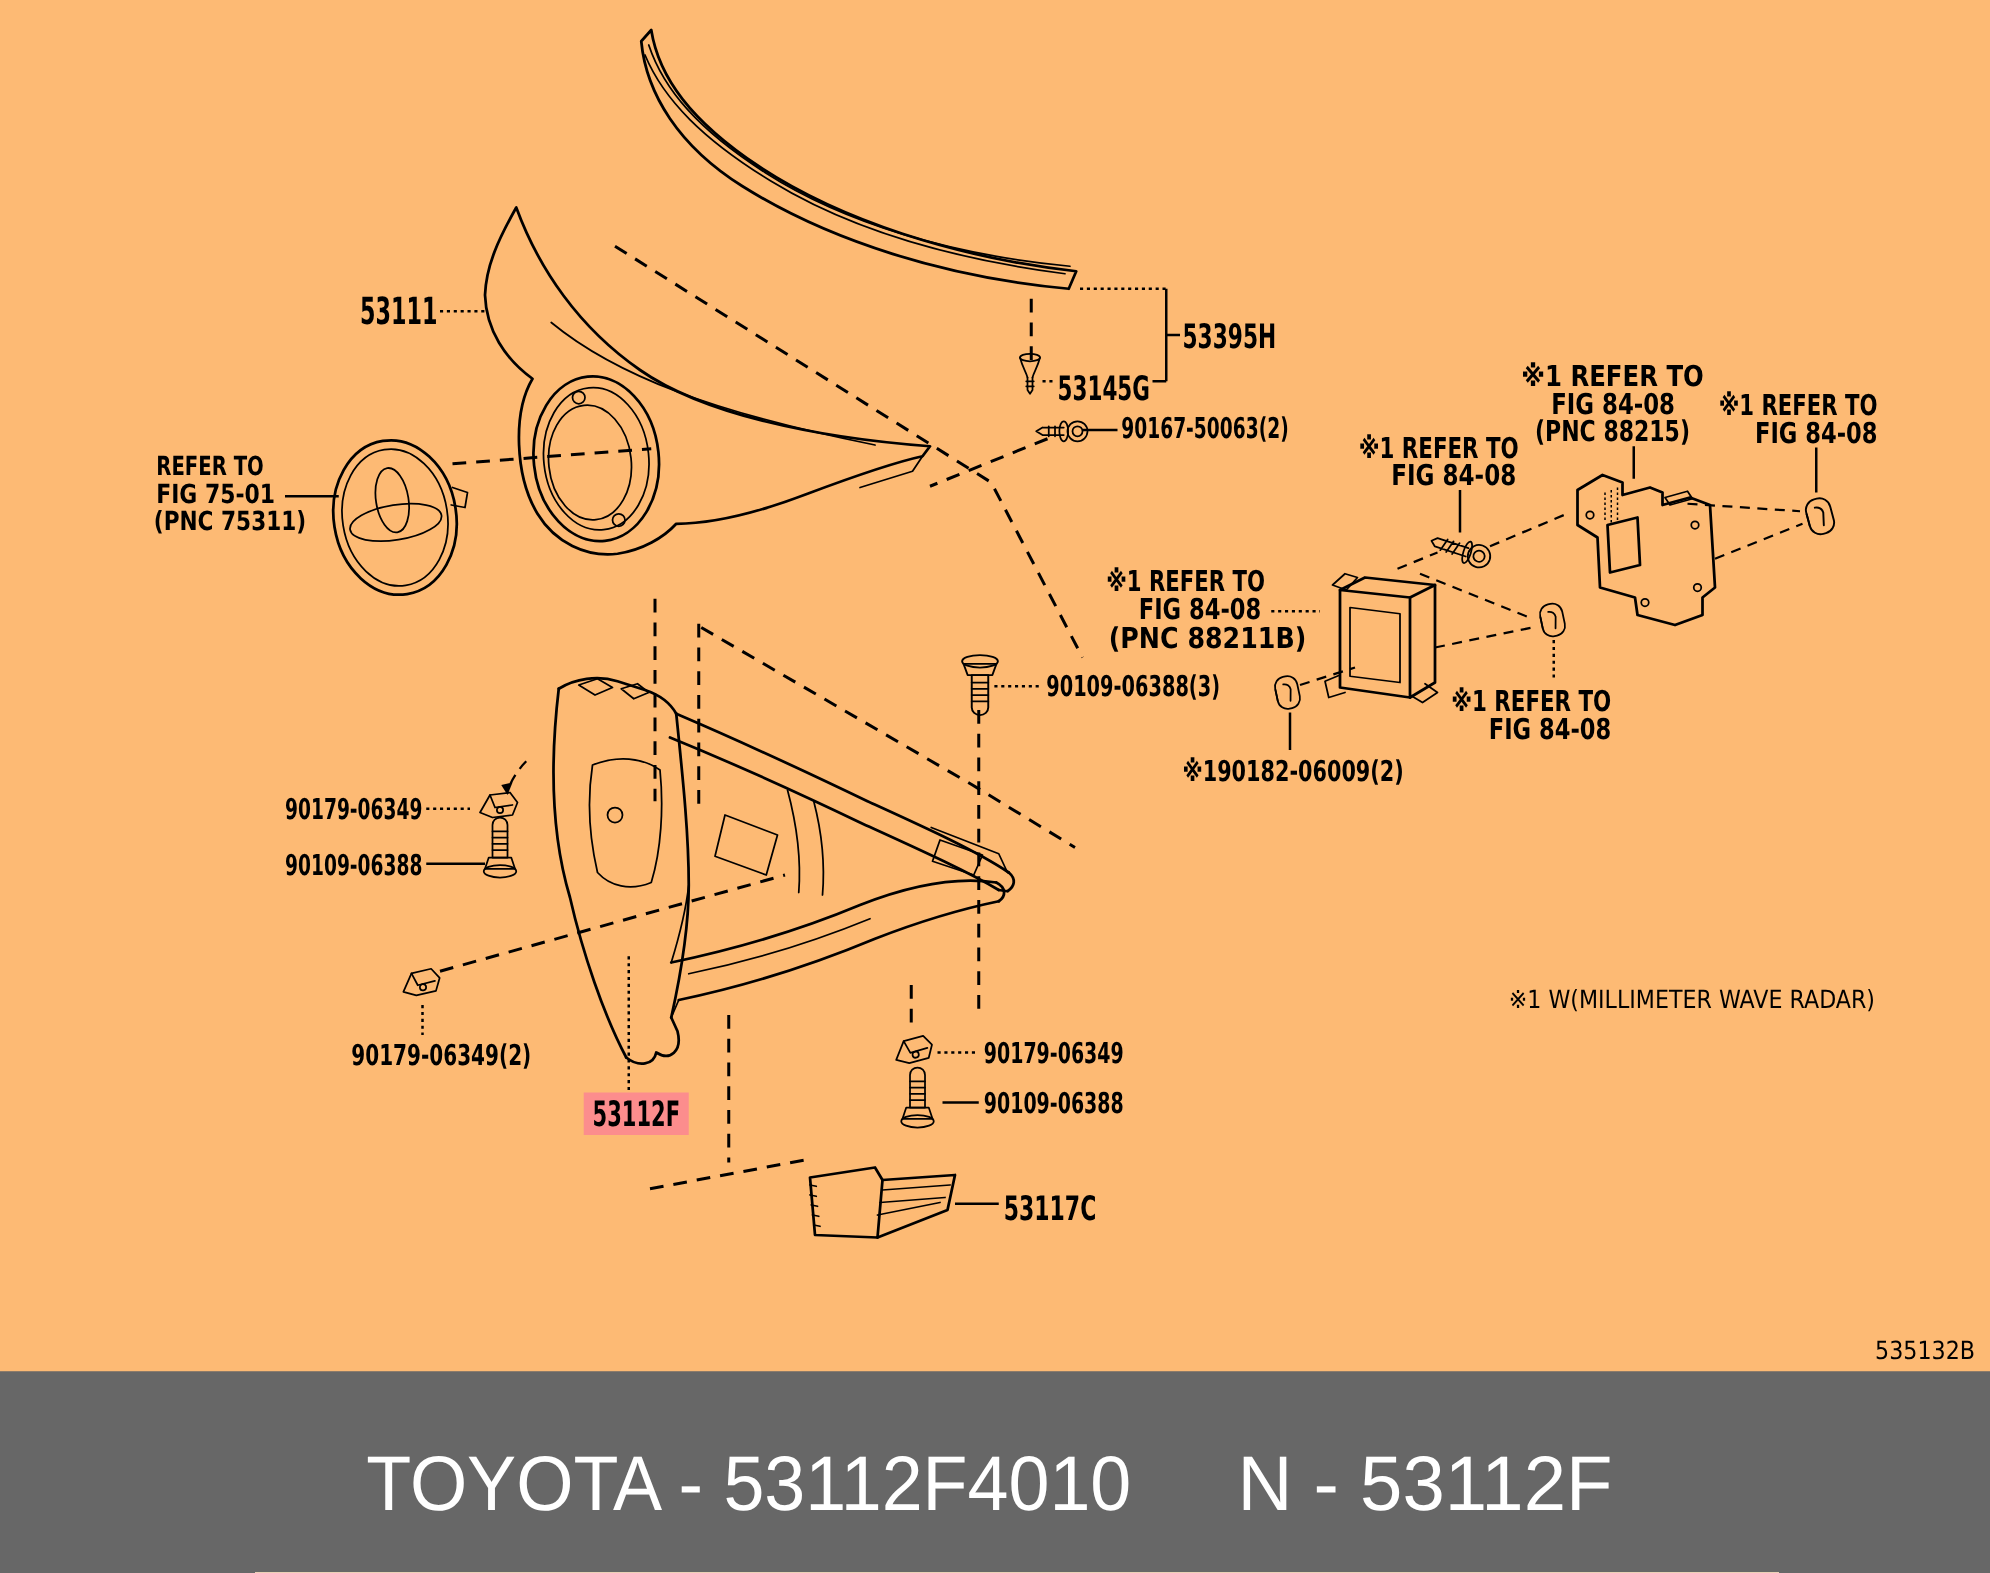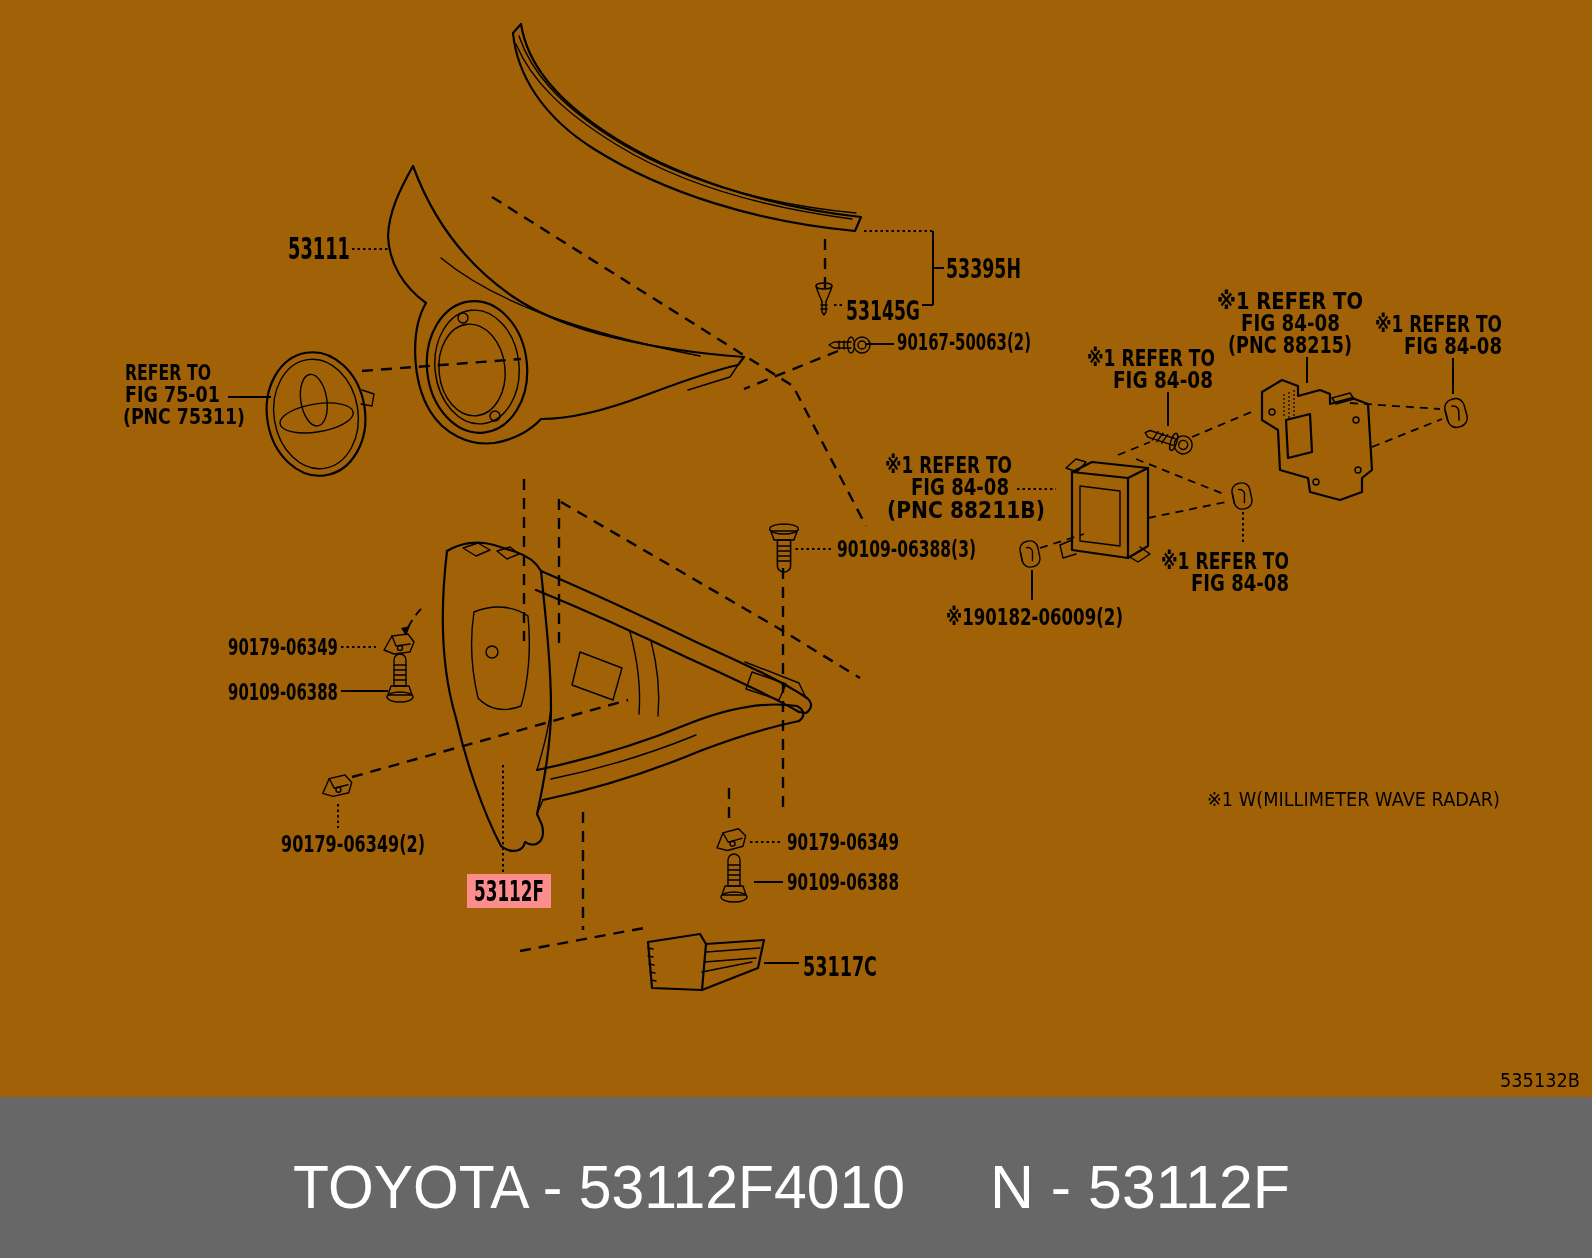--- a/index.html
+++ b/index.html
@@ -1,16 +1,16 @@
 <!DOCTYPE html>
 <html><head>
 <meta charset="utf-8">
 <style>
   html,body{margin:0;padding:0;background:#ffffff;}
-  .stage{width:1592px;height:1258px;position:relative;background:#a16207;overflow:hidden;}
+  .stage{width:1592px;height:1258px;position:relative;background:#fdba74;overflow:hidden;}
   svg{display:block;}
   .ln{fill:none;stroke:#000;stroke-width:2.2;stroke-linecap:round;stroke-linejoin:round;}
   .lnt{fill:none;stroke:#000;stroke-width:1.4;stroke-linecap:round;stroke-linejoin:round;}
   .dash{fill:none;stroke:#000;stroke-width:2.4;stroke-dasharray:11 8;stroke-linecap:butt;}
   .dashthin{fill:none;stroke:#000;stroke-width:1.8;stroke-dasharray:8 6;}
   .dot{fill:none;stroke:#000;stroke-width:2;stroke-dasharray:2.5 3;}
   .sld{fill:none;stroke:#000;stroke-width:2;}
   .hatch{fill:none;stroke:#000;stroke-width:1.2;stroke-dasharray:2 2;}
   .lbl{font-family:"DejaVu Sans",sans-serif;font-weight:bold;fill:#000;}
   .note{font-family:"DejaVu Sans",sans-serif;font-weight:normal;fill:#000;}

